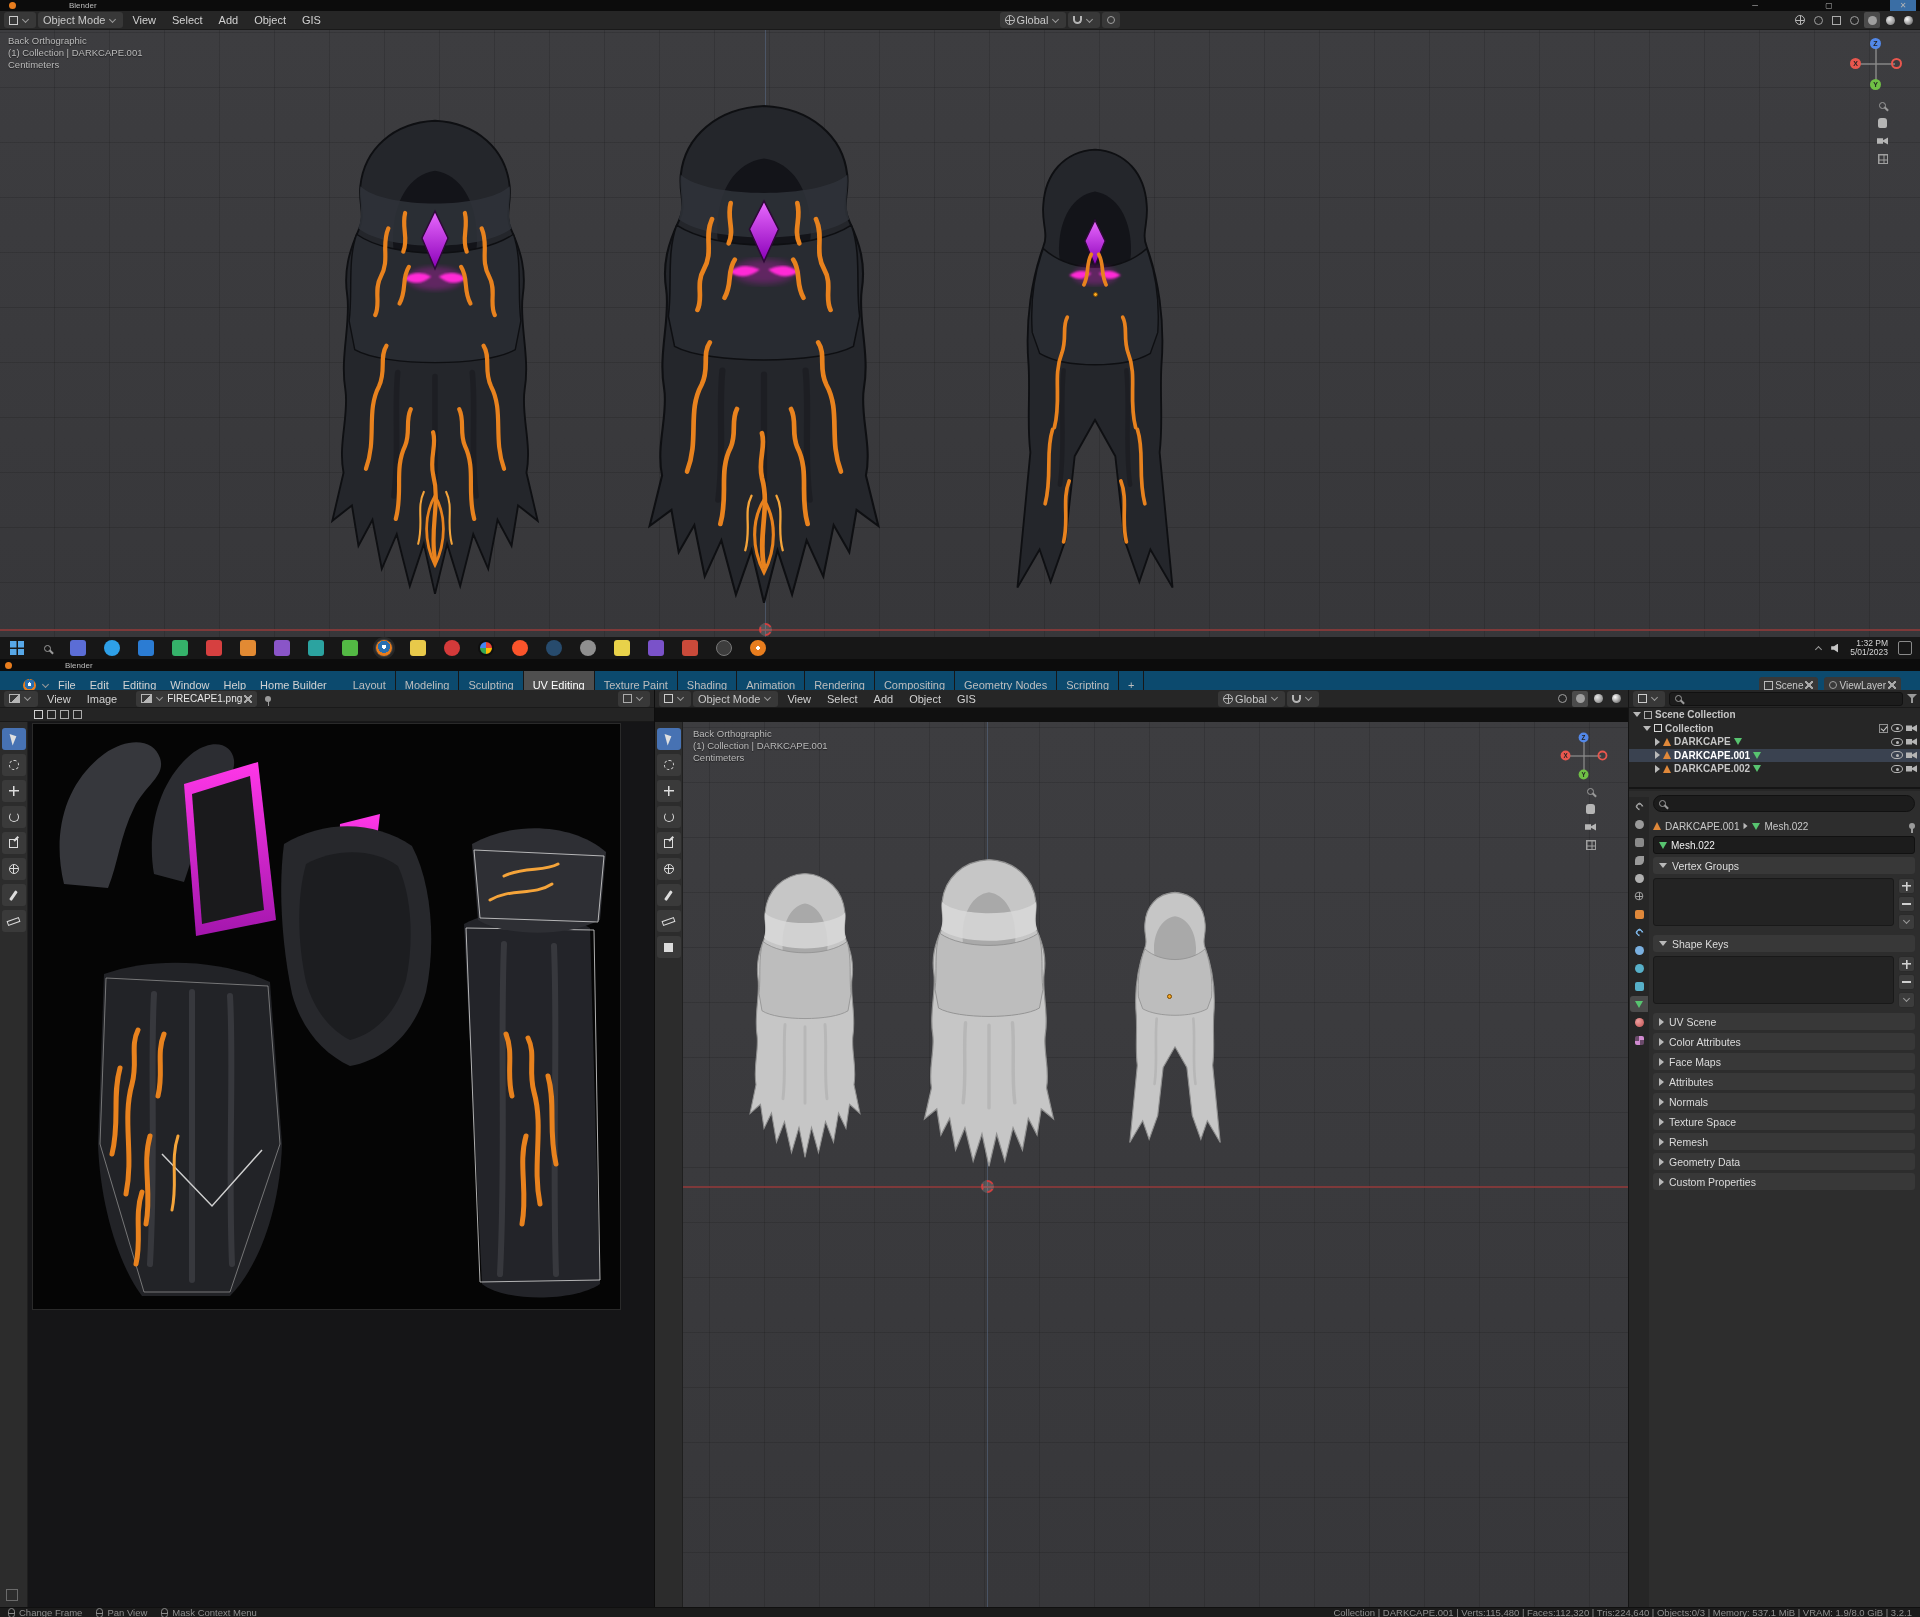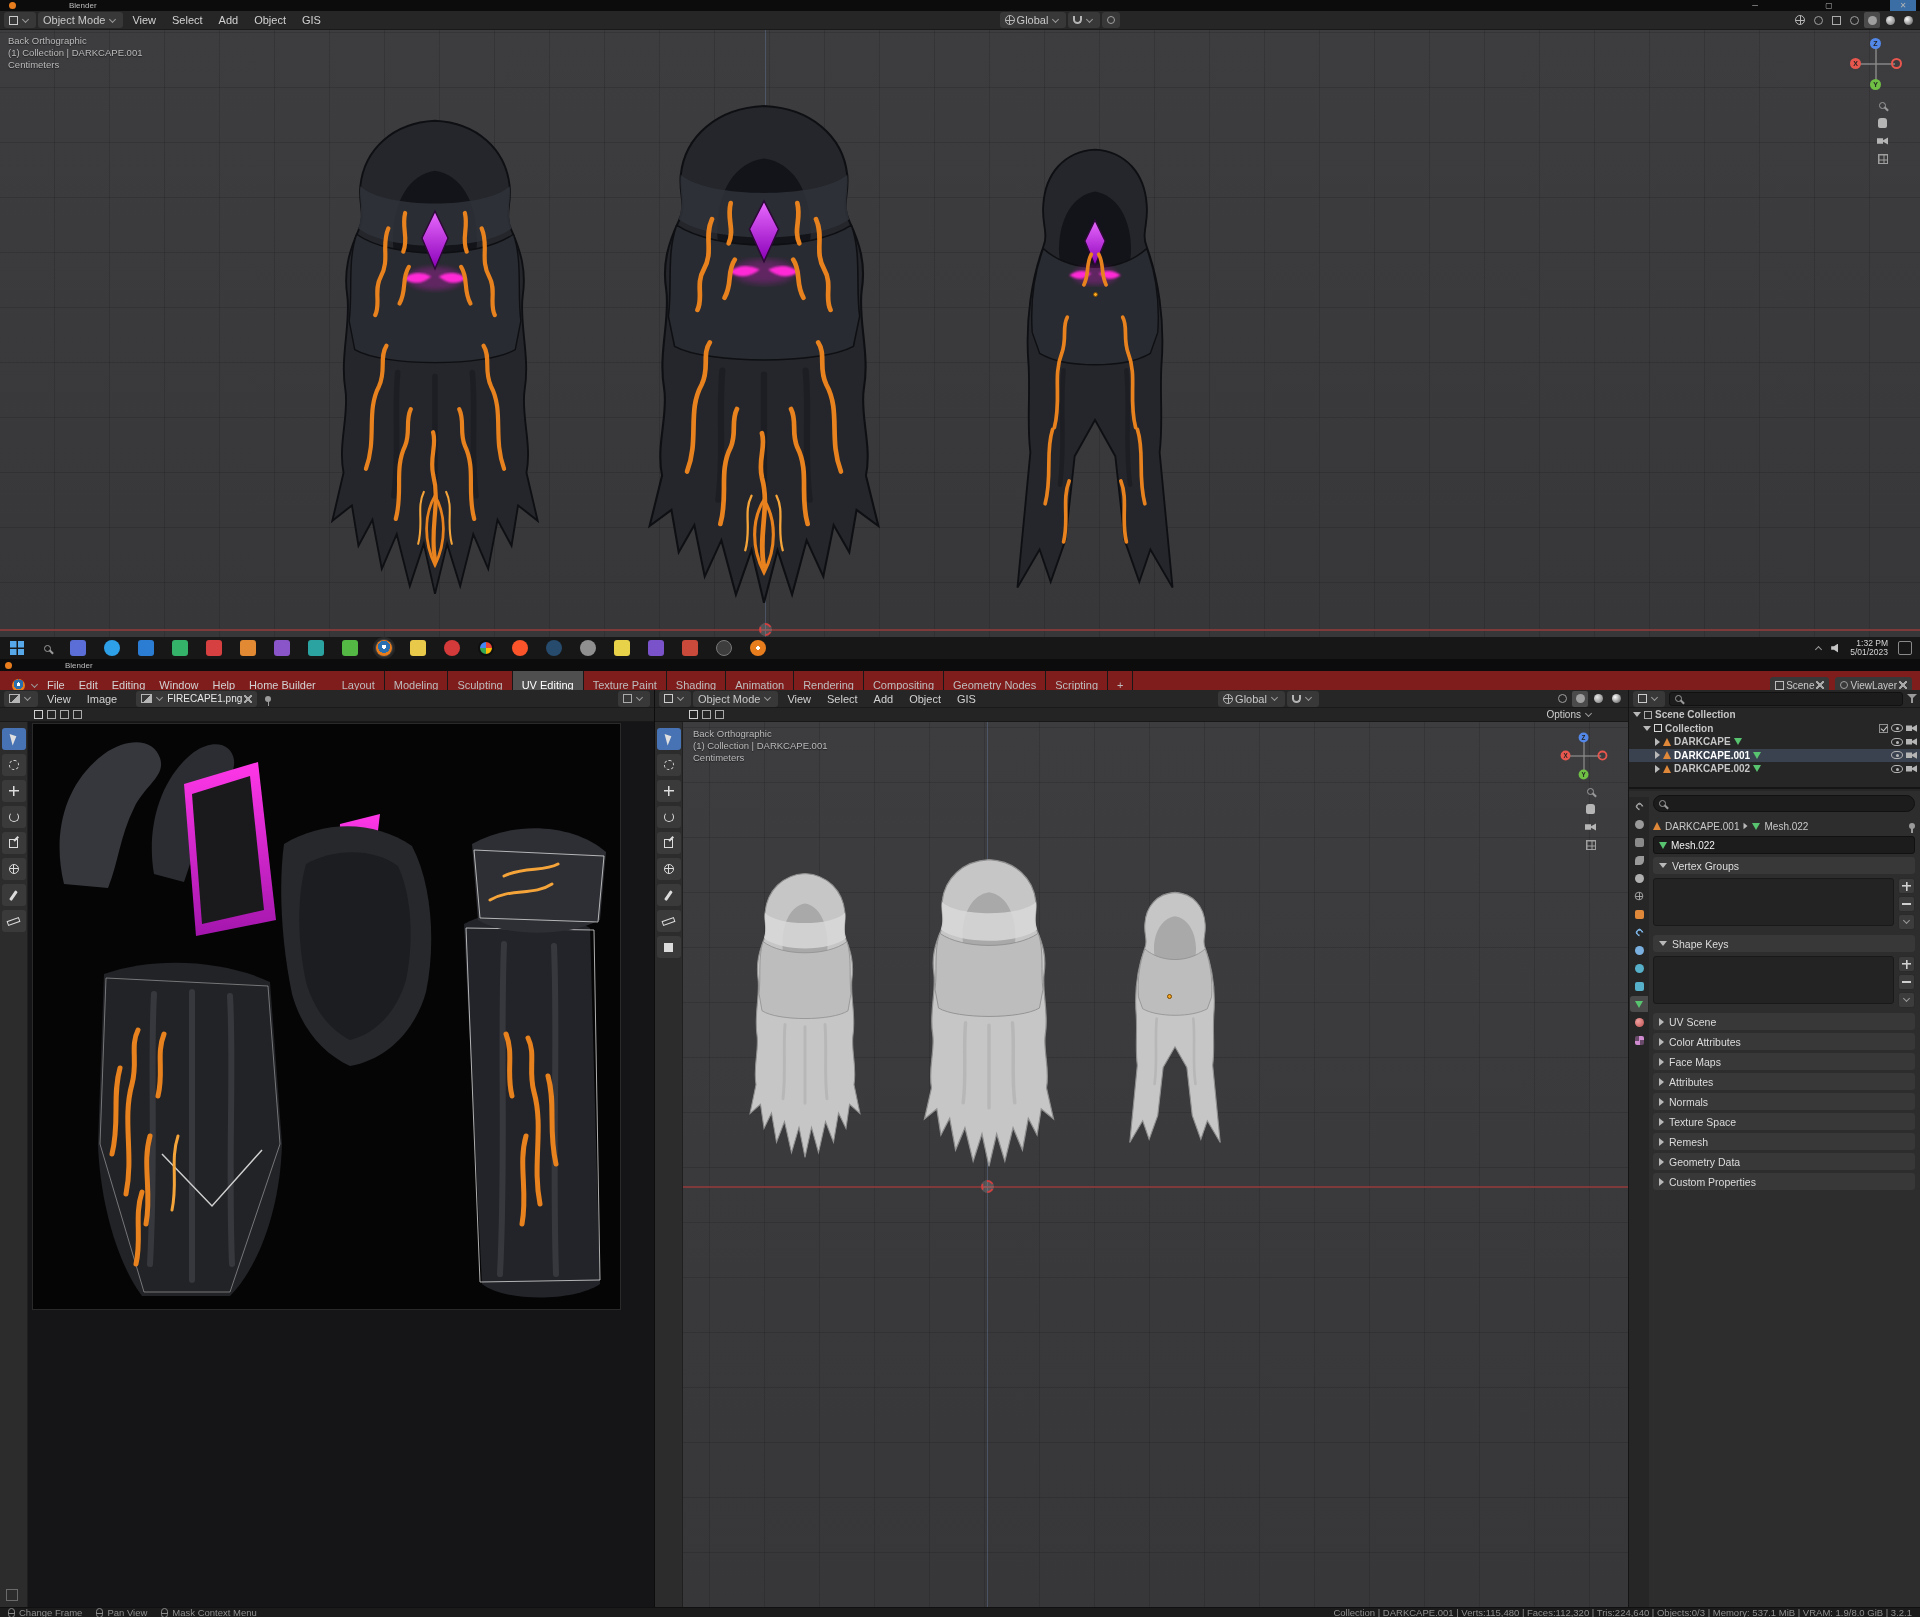--- a/index.html
+++ b/index.html
@@ -339,21 +339,21 @@
   <div style="width:14px;height:14px;border:1px solid #8a8a8a;border-radius:2px;margin-right:8px"></div>
 </div>
 
 <div class="abs" style="left:0;top:659px;width:1920px;height:958px">
 
   <div class="titlebar row" style="height:12px;padding:0 5px">
     <div style="width:7px;height:7px;border-radius:50%;background:#e87d1e;margin-right:5px"></div>
     <span class="t8">Blender</span>
   </div>
 
-  <div class="row" style="height:29px;background:#7f1d1d;border-bottom:1px solid #141414;padding:0 8px">
+  <div class="row" style="height:29px;background:#0c4a6e;border-bottom:1px solid #141414;padding:0 19px">
     <div style="width:13px;height:13px;border-radius:50%;background:radial-gradient(circle at 50% 42%,#fff 0 2px,#2a6fb0 2px 5px,#e87d1e 5px);margin:0 4px"></div>
     <span class="chev"></span>
     <div class="menu-item">File</div>
     <div class="menu-item">Edit</div>
     <div class="menu-item">Editing</div>
     <div class="menu-item">Window</div>
     <div class="menu-item">Help</div>
     <div class="menu-item">Home Builder</div>
     <div style="width:10px"></div>
     <div class="ws-tab">Layout</div>
@@ -525,30 +525,20 @@
         <div class="hicon on">
             <div class="sph"></div>
           </div>
         <div class="hicon">
             <div class="sph mat"></div>
           </div>
         <div class="hicon">
             <div class="sph rend"></div>
           </div>
       </div>
-      <div class="row" style="height:14px;background:#242424;border-bottom:1px solid #181818;padding:0 34px;gap:4px">
-        <div class="sq" style="border-color:#cfcfcf"></div>
-        <div class="sq"></div>
-        <div class="sq"></div>
-        <div class="grow"></div>
-        <div class="row" style="gap:2px">
-            <span class="t10" style="color:#cfcfcf">Options</span>
-            <span class="chev"></span>
-          </div>
-      </div>
       <div class="viewport abs" style="left:0;top:32px;width:973px;height:885px;overflow:hidden">
         <div class="vgrid"></div>
         <div class="axis-z" style="left:332px"></div>
         <div class="axis-x" style="top:464px"></div>
 
         <div class="toolcol">
           <div class="toolbtn active">
               <div class="g-cursor"></div>
             </div>
           <div class="toolbtn">

